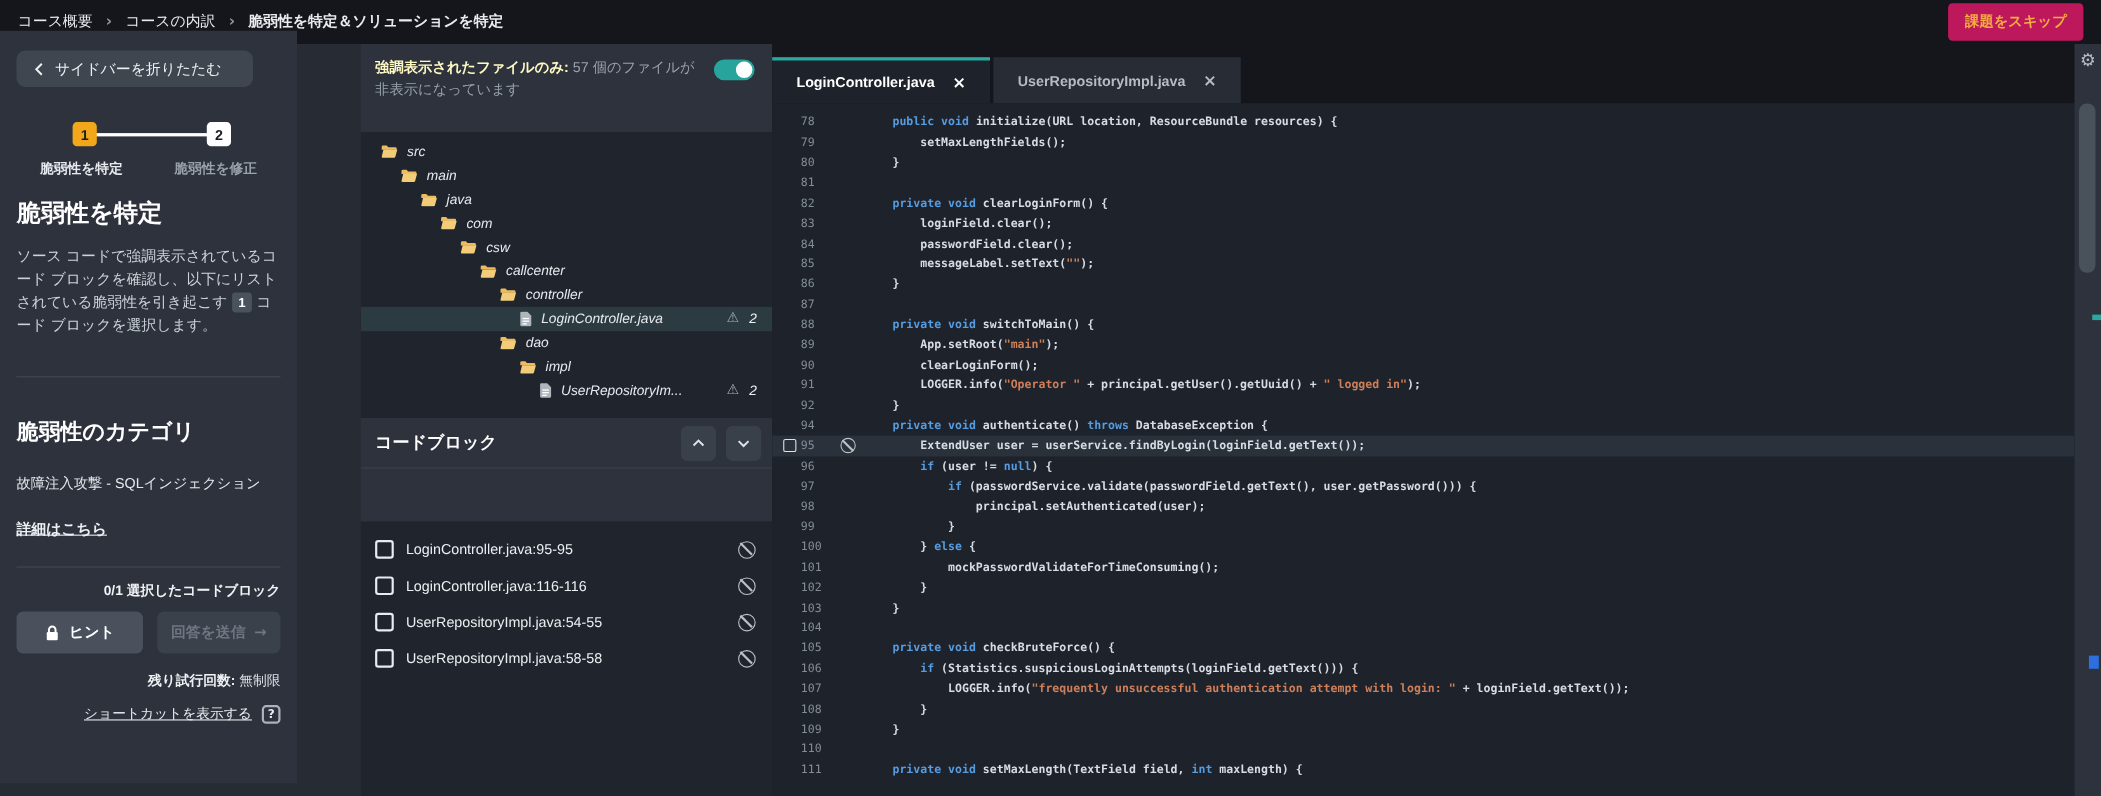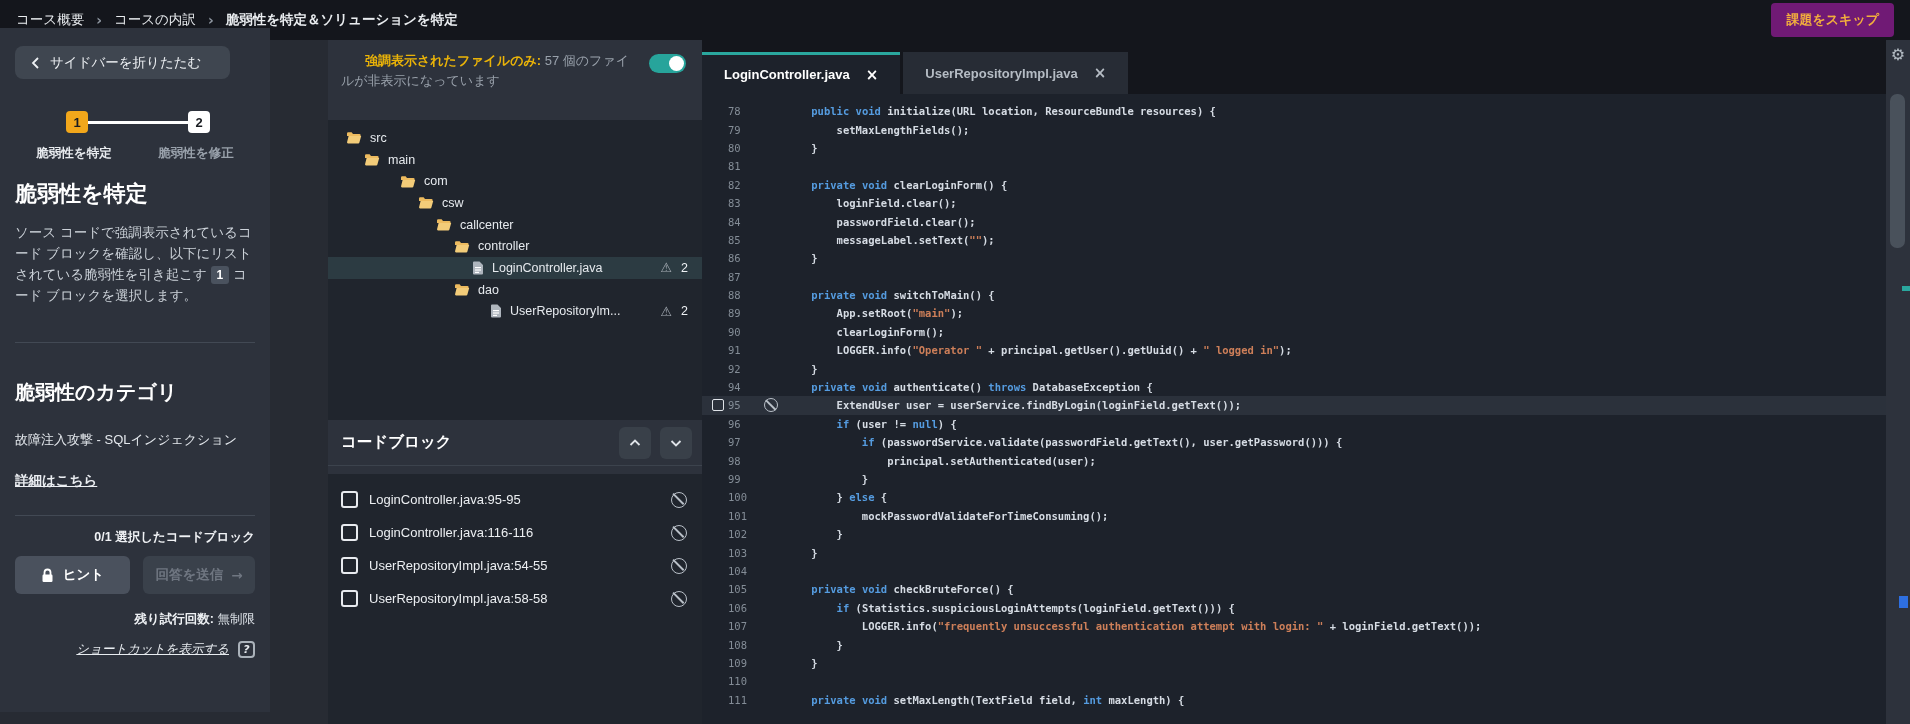--- a/index.html
+++ b/index.html
@@ -6,21 +6,21 @@
   .app{position:relative;width:1910px;height:724px;overflow:hidden;background:#272b33;
        font-family:"Liberation Sans",sans-serif;color:#e7eaee;}
   .glyph{font-family:"DejaVu Sans",sans-serif;}
 
   
   .topbar{position:absolute;left:0;top:0;width:1910px;height:40px;background:#14161c;
           display:flex;align-items:center;padding:0 16px;box-sizing:border-box;gap:12px;}
   .crumb{font-size:13.5px;color:#e9ecef;cursor:pointer;}
   .crumb.last{font-weight:bold;cursor:default;}
   .crumb-sep{color:#8f97a1;font-size:14px;font-weight:bold;}
-  .skip-btn{margin-left:auto;background:#701a75;border:none;border-radius:4px;color:#f2ae3d;
+  .skip-btn{margin-left:auto;background:#be185d;border:none;border-radius:4px;color:#f2ae3d;
             font-weight:bold;font-size:13px;padding:8px 15px;cursor:pointer;font-family:Liberation Serif, serif;}
 
   
   .sidebar{position:absolute;left:0;top:28px;width:270px;height:684px;background:#2d323c;
            box-sizing:border-box;padding:18px 15px 0 15px;}
   .collapse-btn{display:flex;align-items:center;gap:11px;background:#3f4650;border:none;border-radius:8px;
                 color:#eef1f4;font-size:13.5px;padding:0 16px;width:215px;height:33px;cursor:pointer;font-family:inherit;}
   .steps{position:relative;height:64px;margin-top:22px;}
   .step-track{position:absolute;left:72px;right:66px;top:20px;height:3px;background:#ffffff;}
   .step-num{position:absolute;top:10px;width:22px;height:22px;border-radius:4px;display:flex;align-items:center;
@@ -40,38 +40,38 @@
   .side-category{font-size:13px;margin-top:25px;color:#e4e8ed;}
   .side-link{font-size:13.5px;margin-top:23px;color:#eceff3;text-decoration:underline;font-weight:bold;cursor:pointer;width:fit-content;}
   .count-line{margin-top:13px;text-align:right;font-size:12.5px;font-weight:bold;color:#f0f2f5;}
   .btn-row{display:flex;gap:13px;margin-top:10px;}
   .hint-btn{width:122px;height:38px;background:#4a515d;border:none;border-radius:6px;color:#fff;font-weight:bold;
             font-size:13.5px;display:flex;align-items:center;justify-content:center;gap:9px;cursor:pointer;font-family:inherit;}
   .submit-btn{width:119px;height:38px;background:#3a414b;border:none;border-radius:6px;color:#6f7681;font-weight:bold;
               font-size:13.5px;display:flex;align-items:center;justify-content:center;gap:8px;cursor:default;font-family:inherit;}
   .attempts{margin-top:17px;text-align:right;font-size:12.5px;color:#dde2e8;}
   .attempts b{color:#eef1f4;}
-  .shortcut-row{margin-top:13px;display:flex;justify-content:flex-end;align-items:flex-start;gap:9px;font-style:italic;}
+  .shortcut-row{margin-top:13px;display:flex;justify-content:flex-end;align-items:flex-start;gap:9px;}
   .shortcut-link{font-size:12.5px;color:#e8ecf0;text-decoration:underline;cursor:pointer;}
   .help-box{width:17px;height:17px;border:2px solid #aab2ba;border-radius:4px;display:flex;align-items:center;
             justify-content:center;font-size:11px;font-weight:bold;color:#e7ebef;cursor:pointer;box-sizing:border-box;}
 
   
   .explorer{position:absolute;left:328px;top:40px;width:374px;height:684px;background:#2d323c;}
   .exp-header{height:48px;display:flex;align-items:center;padding:0 10px 0 13px;border-bottom:1px solid #3c434d;box-sizing:border-box;}
   .exp-title{font-weight:bold;font-size:15.5px;flex:1;color:#fff;}
   .icon-btn{width:32px;height:32px;background:#394049;border-radius:6px;border:none;display:flex;align-items:center;
             justify-content:center;margin-left:9px;cursor:pointer;}
   .toggle-block{height:80px;display:flex;padding:11px 12px 0 13px;box-sizing:border-box;gap:10px;}
   .toggle-text{font-size:13px;line-height:20px;width:298px;}
-  .toggle-text .tt-b{font-weight:bold;color:#eab308;margin-left:24px;}
+  .toggle-text .tt-b{font-weight:bold;color:#fef9c3;}
   .toggle-text .tt-g{color:#99a1ab;}
   .switch{width:37px;height:19px;background:#27a49b;border-radius:10px;position:relative;flex:none;margin-top:3px;cursor:pointer;}
   .switch::after{content:"";position:absolute;right:2px;top:2px;width:15px;height:15px;border-radius:50%;background:#fff;}
-  .tree{height:300px;background:#20252d;padding-top:7px;box-sizing:border-box;overflow:hidden;}
+  .tree{height:260px;background:#20252d;padding-top:7px;box-sizing:border-box;overflow:hidden;font-style:italic;}
   .tree-row{height:21.7px;display:flex;align-items:center;font-size:12.5px;color:#e6eaee;padding-right:14px;cursor:pointer;}
   .tree-row.selected{background:#2c3b42;}
   .tree-name{margin-left:8px;}
   .tree-warn{margin-left:auto;display:flex;align-items:center;gap:9px;}
   .warn-tri{color:#a7aeb6;font-size:13px;line-height:1;}
   .warn-count{font-size:12.5px;color:#eef1f4;}
   .cb-header{height:46px;display:flex;align-items:center;padding:0 10px 0 13px;border-bottom:1px solid #3c434d;box-sizing:border-box;}
   .blocks{position:absolute;left:0;right:0;top:434px;bottom:0;background:#20252d;padding-top:9px;}
   .block-row{height:33px;display:flex;align-items:center;padding:0 15px 0 13px;font-size:13px;color:#eceff2;}
   .checkbox{width:13px;height:13px;border:2px solid #e8ebef;border-radius:3px;box-sizing:content-box;cursor:pointer;flex:none;}
@@ -197,20 +197,29 @@
         </div>
         <div class="tree-row" style="padding-left: 36px;">
           <span style="display: flex;">
             <svg width="16" height="13" viewBox="0 0 16 13">
               <path d="M1 2.5 a1.2 1.2 0 0 1 1.2-1.2 h3.4 l1.4 1.6 h6.4 a1.2 1.2 0 0 1 1.2 1.2 v1 H1 Z" fill="#edbb5f"></path>
               <path d="M2.6 5 h12.6 l-1.8 6.6 a1.2 1.2 0 0 1-1.2 .9 H2.2 a1.1 1.1 0 0 1-1.1-1.4 Z" fill="#f3cc79"></path>
             </svg>
           </span>
           <span class="tree-name">main</span>
         </div>
+        <div class="tree-row" style="padding-left: 54px;">
+          <span style="display: flex;">
+            <svg width="16" height="13" viewBox="0 0 16 13">
+              <path d="M1 2.5 a1.2 1.2 0 0 1 1.2-1.2 h3.4 l1.4 1.6 h6.4 a1.2 1.2 0 0 1 1.2 1.2 v1 H1 Z" fill="#edbb5f"></path>
+              <path d="M2.6 5 h12.6 l-1.8 6.6 a1.2 1.2 0 0 1-1.2 .9 H2.2 a1.1 1.1 0 0 1-1.1-1.4 Z" fill="#f3cc79"></path>
+            </svg>
+          </span>
+          <span class="tree-name">java</span>
+        </div>
         <div class="tree-row" style="padding-left: 72px;">
           <span style="display: flex;">
             <svg width="16" height="13" viewBox="0 0 16 13">
               <path d="M1 2.5 a1.2 1.2 0 0 1 1.2-1.2 h3.4 l1.4 1.6 h6.4 a1.2 1.2 0 0 1 1.2 1.2 v1 H1 Z" fill="#edbb5f"></path>
               <path d="M2.6 5 h12.6 l-1.8 6.6 a1.2 1.2 0 0 1-1.2 .9 H2.2 a1.1 1.1 0 0 1-1.1-1.4 Z" fill="#f3cc79"></path>
             </svg>
           </span>
           <span class="tree-name">com</span>
         </div>
         <div class="tree-row" style="padding-left: 90px;">
@@ -256,20 +265,29 @@
           </span>
         </div>
         <div class="tree-row" style="padding-left: 126px;">
           <span style="display: flex;">
             <svg width="16" height="13" viewBox="0 0 16 13">
               <path d="M1 2.5 a1.2 1.2 0 0 1 1.2-1.2 h3.4 l1.4 1.6 h6.4 a1.2 1.2 0 0 1 1.2 1.2 v1 H1 Z" fill="#edbb5f"></path>
               <path d="M2.6 5 h12.6 l-1.8 6.6 a1.2 1.2 0 0 1-1.2 .9 H2.2 a1.1 1.1 0 0 1-1.1-1.4 Z" fill="#f3cc79"></path>
             </svg>
           </span>
           <span class="tree-name">dao</span>
+        </div>
+        <div class="tree-row" style="padding-left: 144px;">
+          <span style="display: flex;">
+            <svg width="16" height="13" viewBox="0 0 16 13">
+              <path d="M1 2.5 a1.2 1.2 0 0 1 1.2-1.2 h3.4 l1.4 1.6 h6.4 a1.2 1.2 0 0 1 1.2 1.2 v1 H1 Z" fill="#edbb5f"></path>
+              <path d="M2.6 5 h12.6 l-1.8 6.6 a1.2 1.2 0 0 1-1.2 .9 H2.2 a1.1 1.1 0 0 1-1.1-1.4 Z" fill="#f3cc79"></path>
+            </svg>
+          </span>
+          <span class="tree-name">impl</span>
         </div>
         <div class="tree-row" style="padding-left: 162px;">
           <span style="display: flex;">
             <svg width="12" height="14" viewBox="0 0 12 14">
               <path d="M1 1.5 a1 1 0 0 1 1-1 h5.5 L11 4 v8.5 a1 1 0 0 1-1 1 H2 a1 1 0 0 1-1-1 Z" fill="#aeb5bd"></path>
               <rect x="3" y="6" width="6" height="1.2" fill="#fff"></rect>
               <rect x="3" y="8.4" width="6" height="1.2" fill="#fff"></rect>
               <rect x="3" y="10.8" width="4" height="1.2" fill="#fff"></rect>
             </svg>
           </span>

